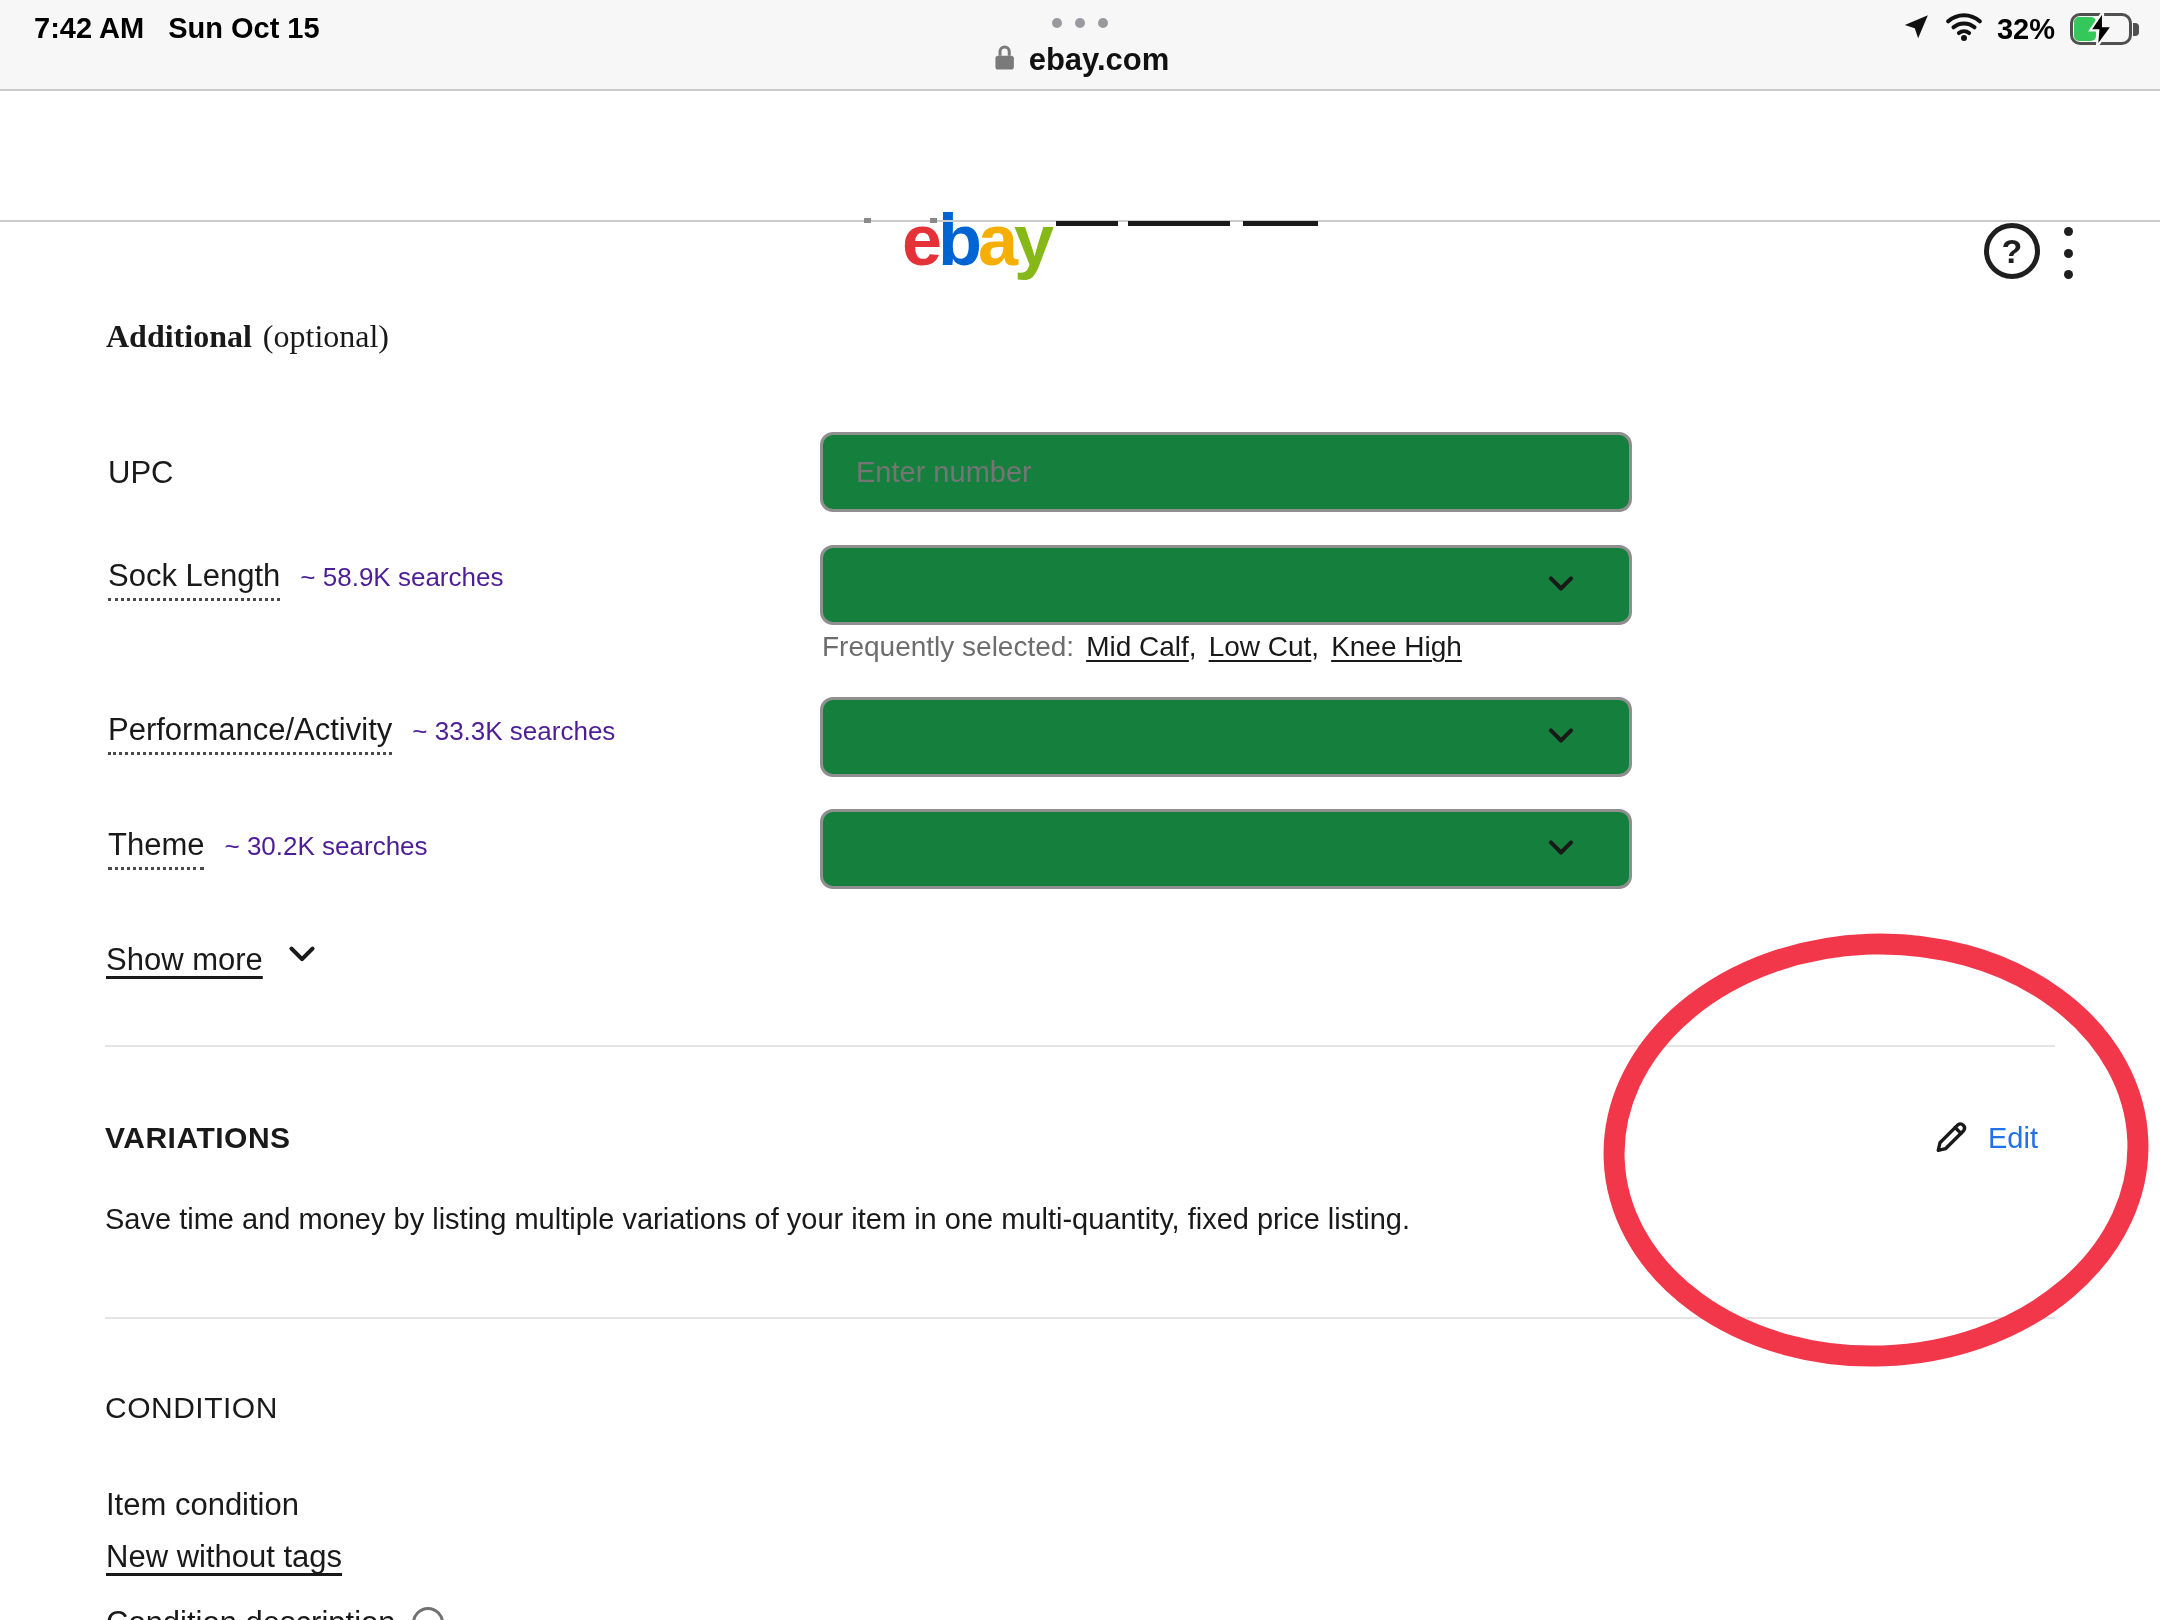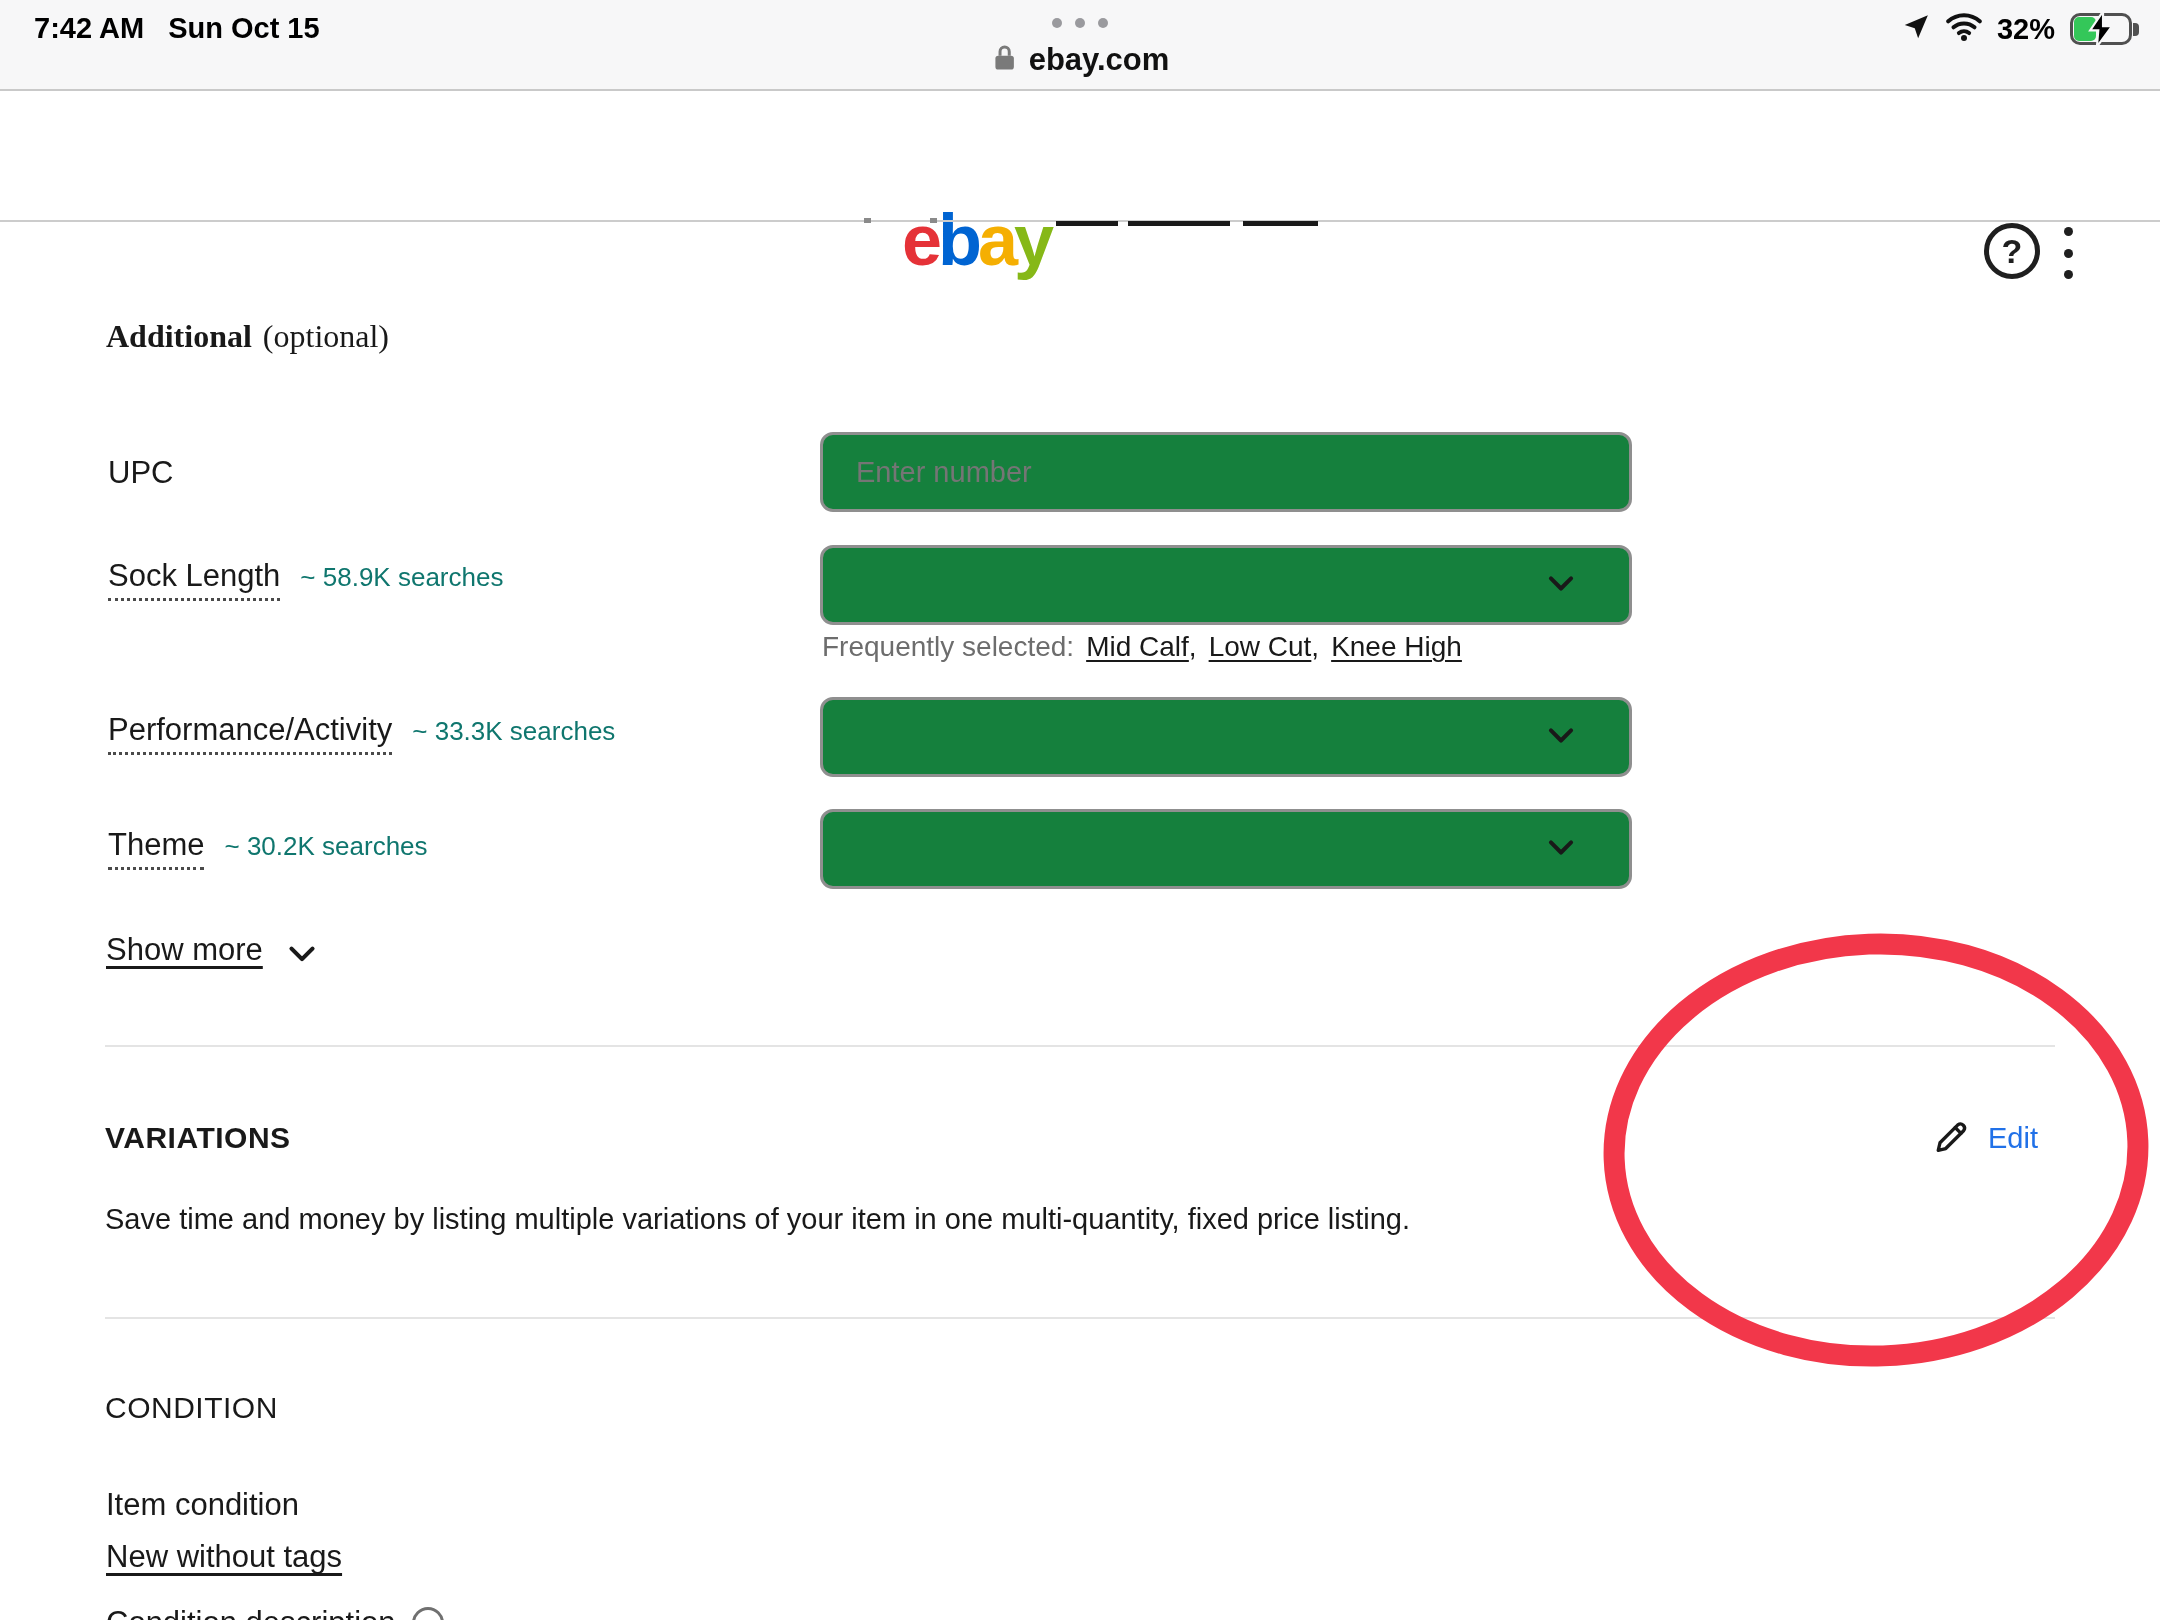--- a/index.html
+++ b/index.html
@@ -47,40 +47,40 @@
   
   .sec-title { position:absolute; left:106px; font-size:32px; color:#191919;font-family:Liberation Serif, serif; }
   .additional-title { top:318px; }
   .additional-title b { font-weight:700; }
   .additional-title .opt { font-weight:400; margin-left:11px; }
   .subtitle { position:absolute; left:106px; top:364px; font-size:29px; color:#6d6d6d; }
 
   .field-label-row { position:absolute; left:108px; display:flex; align-items:baseline; gap:20px; }
   .attr-link { font-size:31px; color:#191919; border-bottom:3px dotted #4a4a4a; padding-bottom:4px; }
   .plain-label { font-size:31px; color:#191919; }
-  .searches { font-size:26px; color:#0f766e; }
+  .searches { font-size:26px; color:#4c1d95; }
 
   .box { position:absolute; left:820px; width:812px; height:80px; background:#15803d;
     border:3px solid #8f8f8f; border-radius:13px; }
   .upc-input { top:432px; padding-left:33px; font-size:29px; color:#191919; font-family:inherit; outline:none; }
   .upc-input::placeholder { color:#757575; opacity:1; }
   .select { display:flex; align-items:center; justify-content:flex-end; padding-right:46px; }
   .sel-sock { top:545px; }
   .sel-perf { top:697px; }
   .sel-theme { top:809px; }
   .row-upc-label { top:455px; }
   .row-sock-label { top:558px; }
   .row-perf-label { top:712px; }
   .row-theme-label { top:827px; }
 
   .freq { position:absolute; left:822px; top:631px; font-size:28px; color:#6d6d6d; display:flex; align-items:baseline; flex-wrap:nowrap; }
   .freq .opt { color:#191919; text-decoration:underline; text-decoration-thickness:2px; text-underline-offset:4px; margin-left:12px; }
   .freq .sep { color:#191919; }
 
-  .show-more { position:absolute; left:106px; top:932px; display:flex; align-items:flex-start; gap:18px; }
+  .show-more { position:absolute; left:106px; top:932px; display:flex; align-items:flex-end; gap:18px; }
   .show-more-label { font-size:31px; color:#191919; text-decoration:underline; text-decoration-thickness:2.5px; text-underline-offset:6px; }
 
   .divider { position:absolute; left:105px; width:1950px; height:2px; background:#e4e4e4; }
   .div1 { top:1045px; }
   .div2 { top:1317px; }
 
   .variations-title { position:absolute; left:105px; top:1121px; font-size:30px; font-weight:700; letter-spacing:0.5px; }
   .edit-btn { position:absolute; left:1930px; top:1116px; display:flex; align-items:center; gap:16px; background:none; border:none; cursor:pointer; font-family:inherit; }
   .edit-label { font-size:29px; color:#2171e8; }
   .variations-desc { position:absolute; left:105px; top:1199px; width:1480px; font-size:29px; color:#191919; line-height:1.4; }

